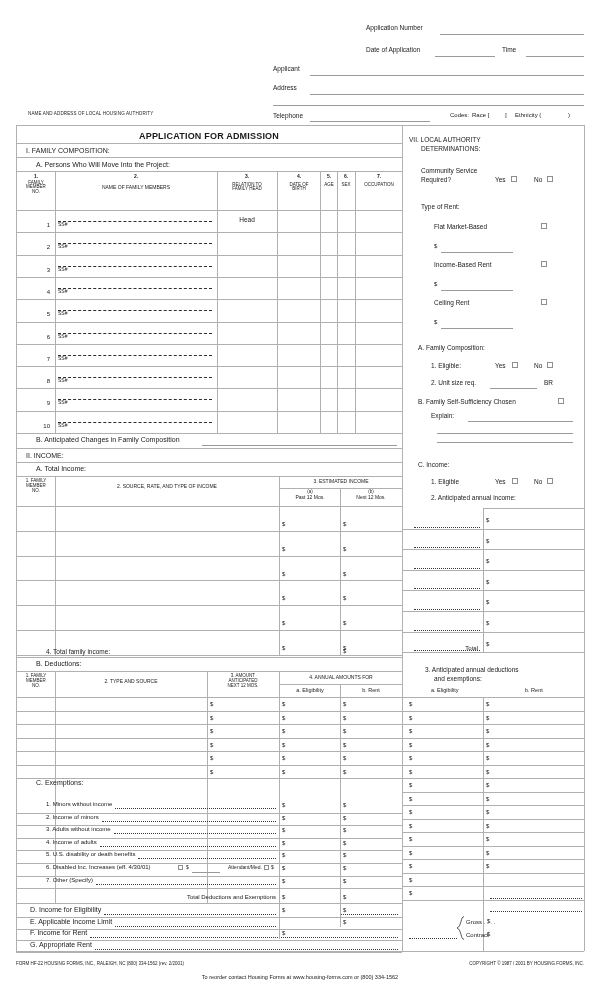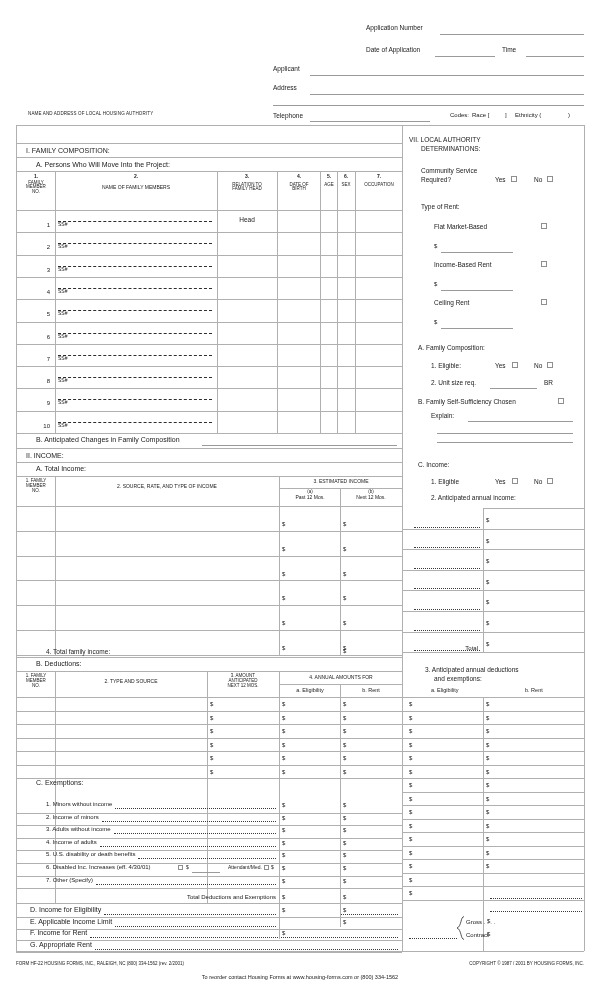--- a/index.html
+++ b/index.html
@@ -64,20 +64,21 @@
   <div class="abs ul" style="left:310px;top:120px;width:120px;height:1px;"></div>
 
   <div class="abs txt t6" style="left:450px;top:112px;">Codes:</div>
   <div class="abs txt t6" style="left:472px;top:112px;">Race [</div>
   <div class="abs txt t6" style="left:505px;top:112px;">]</div>
   <div class="abs txt t6" style="left:515px;top:112px;">Ethnicity (</div>
   <div class="abs txt t6" style="left:568px;top:112px;">)</div>
 
   <div class="abs hline" style="left:16px;top:125px;width:568px;"></div>
 
+  <div class="abs title" style="left:16px;top:131px;width:386px;text-align:center;">APPLICATION FOR ADMISSION</div>
 
   <div class="abs vline" style="left:16px;top:125px;height:826px;"></div>
   <div class="abs vline" style="left:402px;top:125px;height:826px;"></div>
   <div class="abs vline" style="left:584px;top:125px;height:826px;"></div>
 
   <div class="abs hline" style="left:16px;top:143px;width:386px;"></div>
   <div class="abs txt t7" style="left:26px;top:147px;">I.  FAMILY COMPOSITION:</div>
   <div class="abs hline" style="left:16px;top:157px;width:386px;"></div>
   <div class="abs txt t7" style="left:36px;top:161px;">A.  Persons Who Will Move Into the Project:</div>
   <div class="abs hline" style="left:16px;top:171px;width:386px;"></div>

